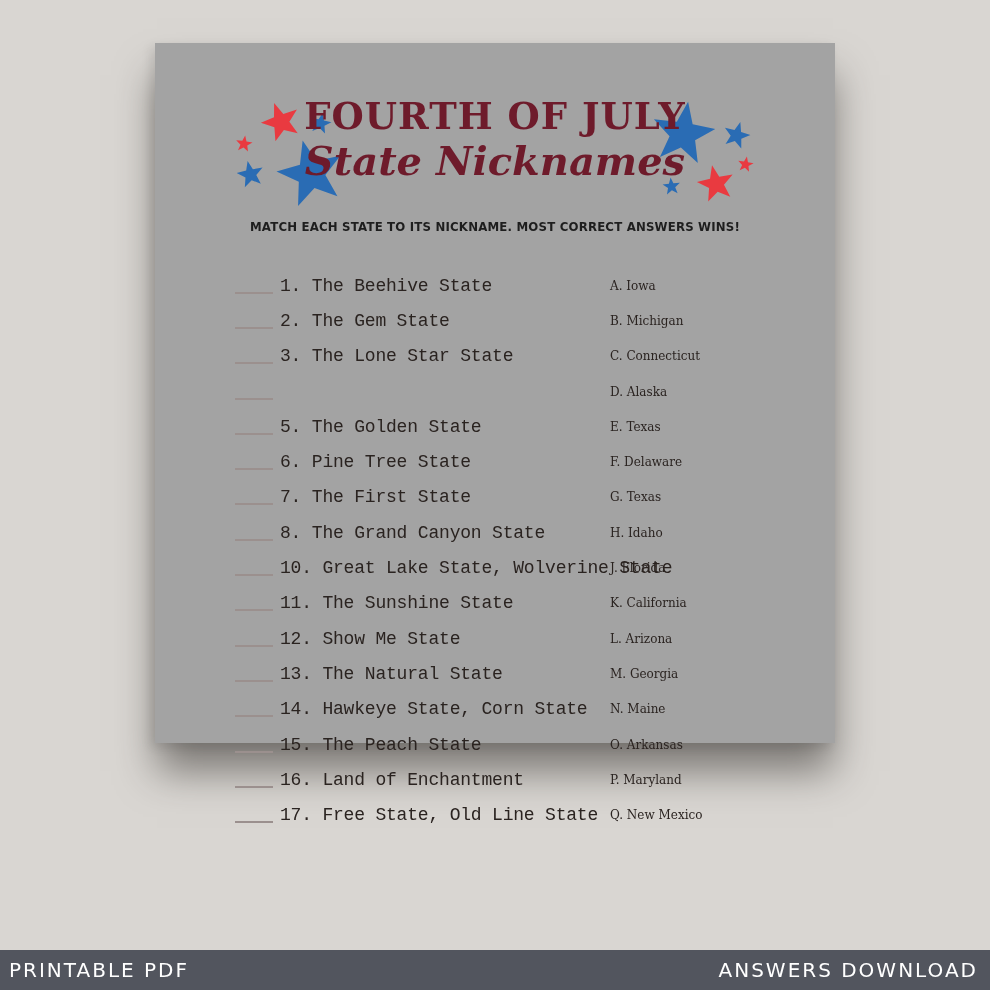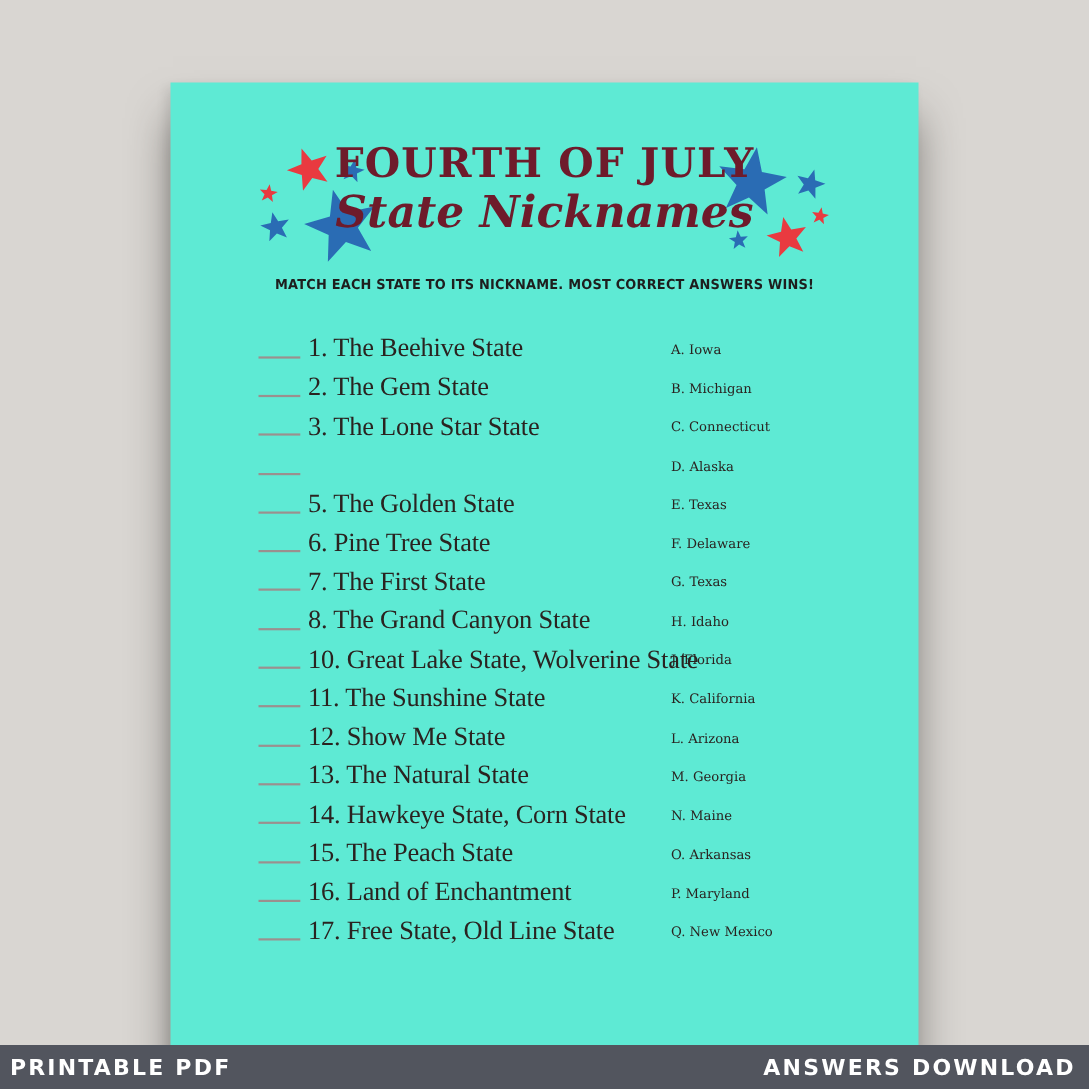--- a/index.html
+++ b/index.html
@@ -3,24 +3,23 @@
 <meta charset="utf-8">
 <style>
   html,body{margin:0;padding:0;}
   body{
     width:990px;height:990px;position:relative;overflow:hidden;
     background:#d9d6d2;
     font-family:"DejaVu Serif", serif;
   }
   
   .page{
-    position:absolute;left:155px;top:43px;width:680px;height:906px;
-    background:#5eead4;
+    position:absolute;left:155px;top:43px;width:680px;height:700px;
+    background:#a3a3a3;
     box-shadow:-4px 4px 10px rgba(0,0,0,.10), 0 30px 38px -2px rgba(48,44,40,.55);
-    margin-top:32px;
   }
   
   .title1{
     position:absolute;top:55px;left:0;width:100%;text-align:center;
     font-family:"DejaVu Serif", serif;font-weight:700;
     font-size:37px;letter-spacing:1px;color:#6e1b2b;line-height:1;
   }
   .title2{
     position:absolute;top:98px;left:0;width:100%;text-align:center;
     font-family:"DejaVu Serif", serif;font-style:italic;font-weight:700;
@@ -47,36 +46,36 @@
   .s-r5{left:507px;top:134px;width:19px;height:19px;transform:rotate(-6deg);}  
   
   .rows{position:absolute;top:225px;left:0;width:100%;}
   .row{position:relative;height:35.3px;display:flex;align-items:center;}
   .blank{
     width:38px;height:0;border-bottom:2px solid #9b908e;
     margin-left:80px;margin-right:7px;flex:0 0 auto;
     transform:translateY(7px);
   }
   .q{
-    font-family:Liberation Serif, serif;font-size:24px;color:#2a2320;
+    font-family:Liberation Mono, monospace;font-size:18px;color:#2a2320;
     white-space:nowrap;letter-spacing:-0.2px;
   }
   .a{
     position:absolute;left:455px;top:50%;transform:translateY(-50%);
     font-family:"DejaVu Serif", serif;font-size:12px;color:#2a2320;
     white-space:nowrap;
   }
   
   .footer{
     position:absolute;left:0;bottom:0;width:990px;height:40px;
     background:#52555e;display:flex;align-items:center;justify-content:space-between;
     box-sizing:border-box;padding:0 12px 0 9px;
   }
   .footer span{
-    font-family:"DejaVu Sans", sans-serif;font-weight:700;
+    font-family:"DejaVu Sans", sans-serif;font-weight:400;
     font-size:20px;letter-spacing:2px;color:#ffffff;white-space:nowrap;
   }
 </style>
 </head>
 <body>
 
 <svg width="0" height="0" style="position:absolute">
   <defs>
     <polygon id="star-shape" points="50,2 61.8,33.8 95.7,35.2 69,56.2 78.2,88.8 50,70 21.8,88.8 31,56.2 4.3,35.2 38.2,33.8"></polygon>
   </defs>

